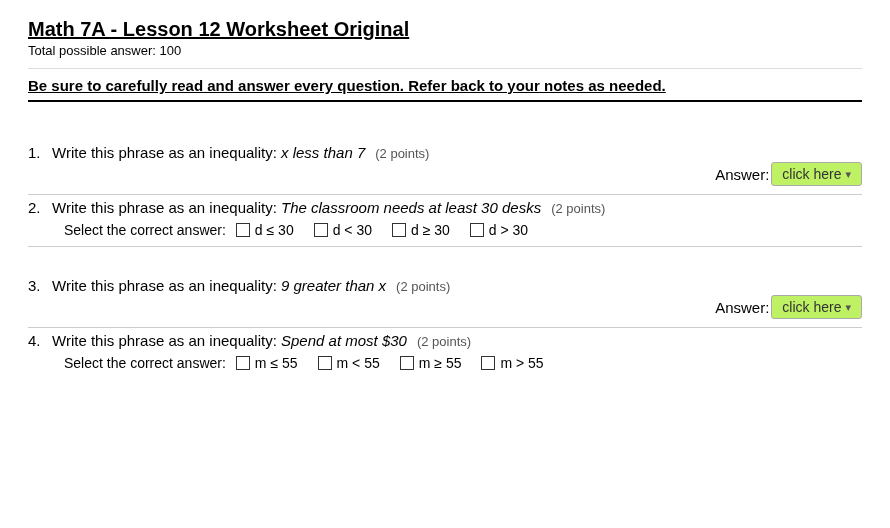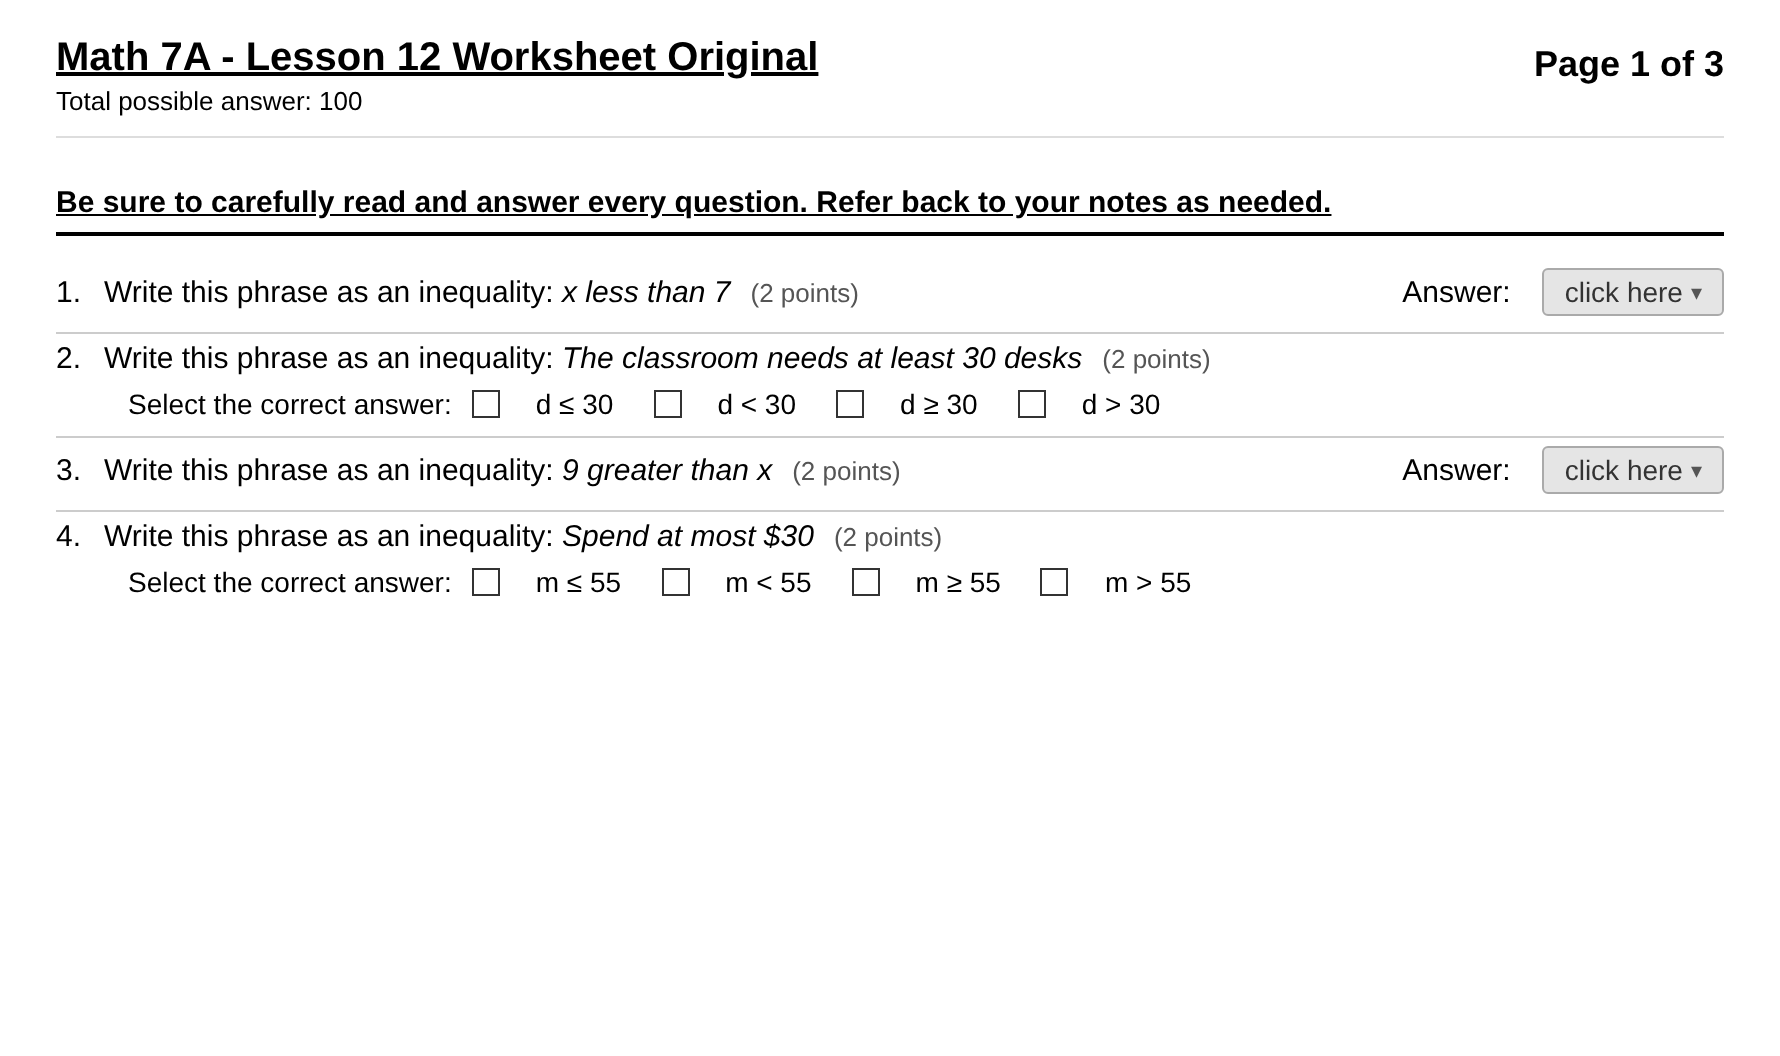--- a/index.html
+++ b/index.html
@@ -41,21 +41,21 @@
     .page-info {
       font-size: 18px;
       font-weight: bold;
       color: #000;
       margin-top: 4px;
     }
 
     .instruction-line {
       border-bottom: 2px solid #000;
       border-top: 1px solid #ddd;
-      padding: 24px 0 6px 0;
+      padding: 8px 0 6px 0;
       margin-bottom: 16px;
       margin-top: 4px;
     }
 
     .instruction-line span {
       font-size: 15px;
       font-weight: bold;
       text-decoration: underline;
       color: #000;
     }
@@ -80,36 +80,37 @@
 
     .points-badge {
       font-size: 13px;
       color: #555;
       margin-left: 4px;
     }
 
     .answer-section {
       display: flex;
       align-items: center;
-      gap: 16px;
+      gap: 2px;
       margin-left: auto;
+      margin-top: 44px;
     }
 
     .answer-label {
       font-size: 15px;
       color: #000;
       font-weight: normal;
     }
 
     .click-here-btn {
       display: inline-flex;
       align-items: center;
       gap: 4px;
       border: 1px solid #aaa;
-      background: #e5e5e5;
+      background: #bef264;
       border-radius: 3px;
       padding: 3px 10px;
       font-size: 14px;
       color: #333;
       cursor: pointer;
       white-space: nowrap;
     }
 
     .click-here-btn .dropdown-arrow {
       font-size: 11px;
@@ -145,21 +146,21 @@
     }
 
     .select-label {
       font-size: 14px;
       color: #000;
     }
 
     .checkbox-option {
       display: flex;
       align-items: center;
-      gap: 18px;
+      gap: 5px;
       font-size: 14px;
       color: #000;
       justify-content: flex-end;
     }
 
     .checkbox-option input[type="checkbox"] {
       width: 14px;
       height: 14px;
       border: 1.5px solid #333;
       appearance: none;
@@ -178,21 +179,20 @@
     }
   </style>
 </head>
 <body>
 
 <div class="header-row">
   <div class="title-block">
     <div class="main-title">Math 7A - Lesson 12 Worksheet Original</div>
     <div class="subtitle">Total possible answer: 100</div>
   </div>
-  <div class="page-info">Page 1 of 3</div>
 </div>
 
 <div class="instruction-line">
   <span>Be sure to carefully read and answer every question. Refer back to your notes as needed.</span>
 </div>
 
 <div class="question-block">
   <div class="question-full-row">
     <div class="question-left">
       <span class="question-number">1.</span>

